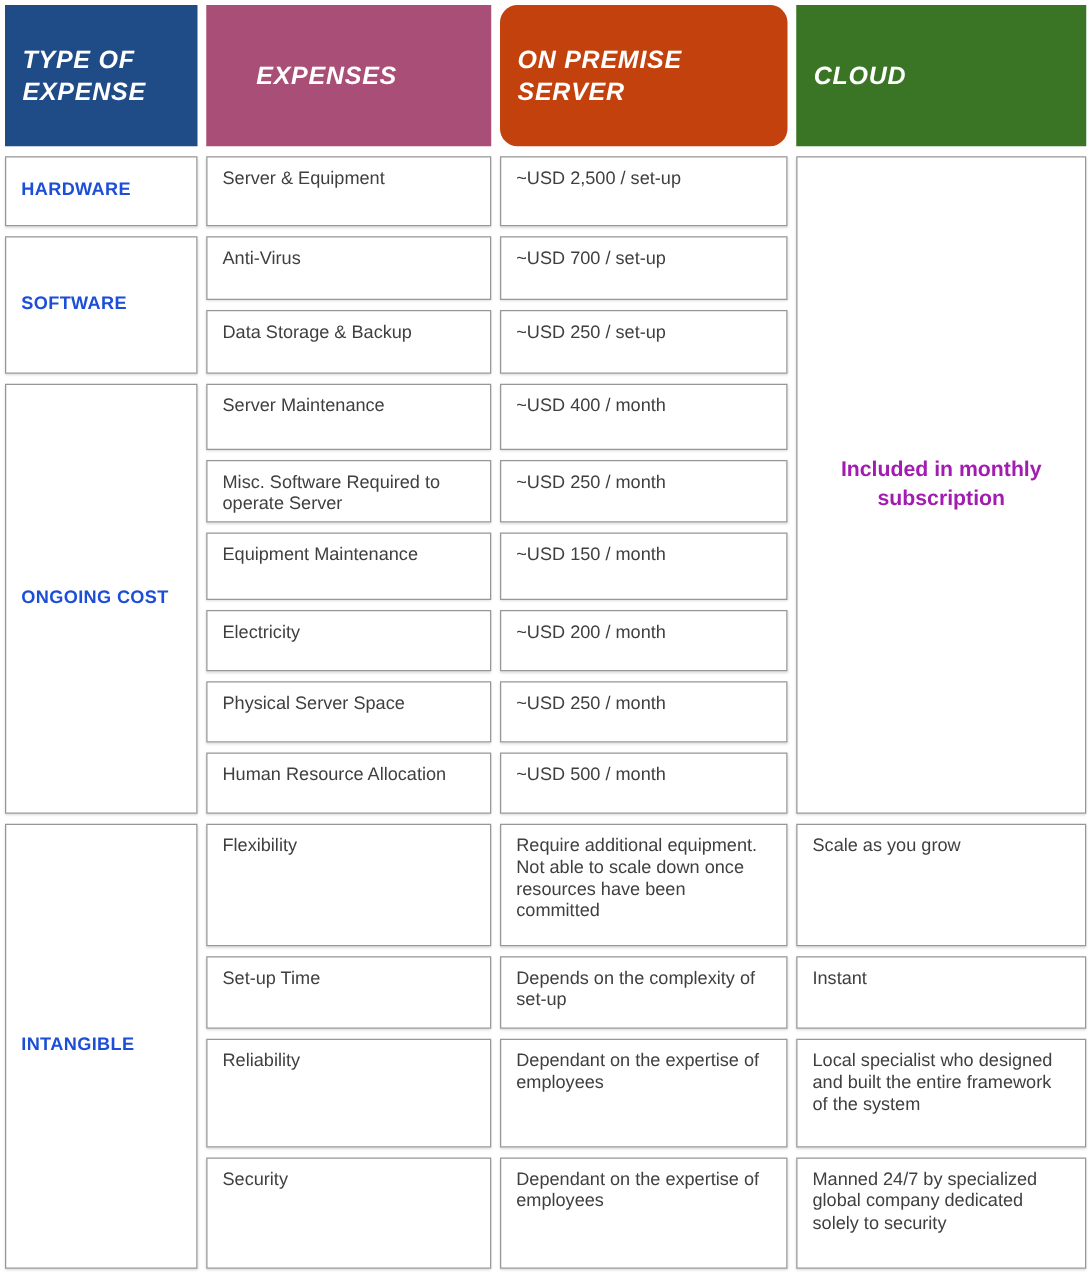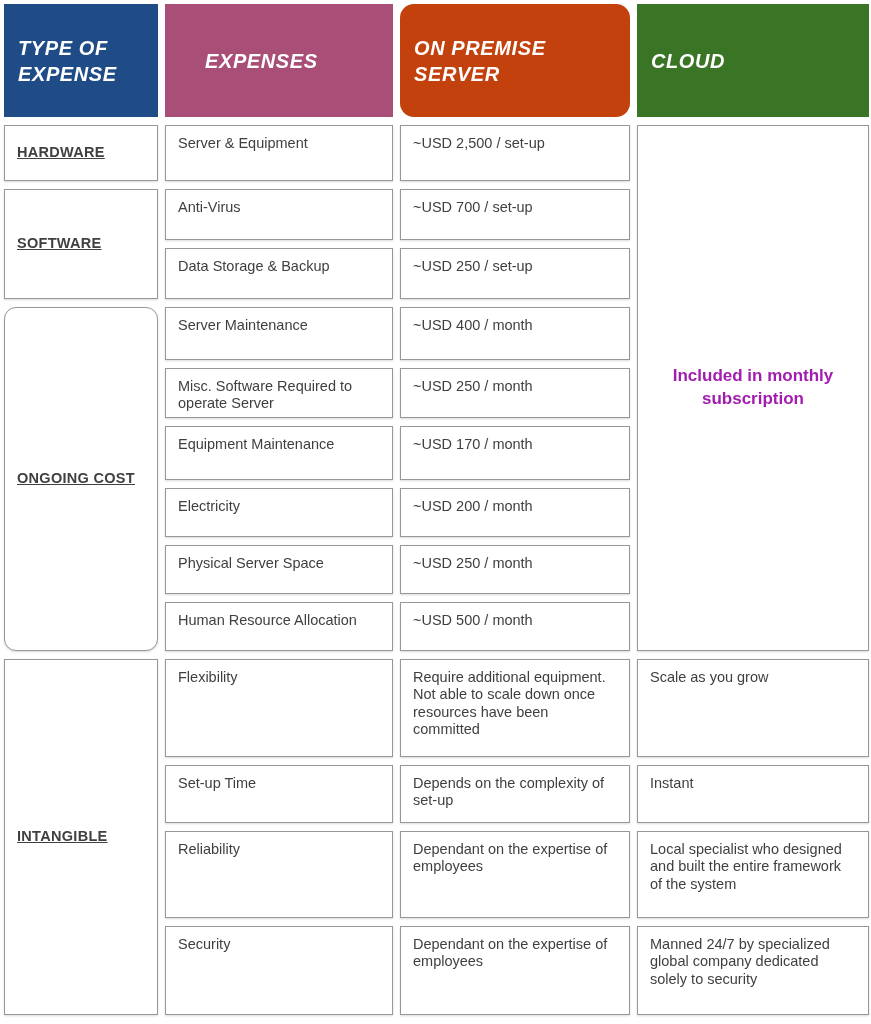--- a/index.html
+++ b/index.html
@@ -26,36 +26,36 @@
     background: #ffffff;
     border: 1px solid #979797;
     box-shadow: 0 1px 2px rgba(0,0,0,0.15);
     box-sizing: border-box;
     padding: 9px 12px;
     font-size: 14.5px; line-height: 1.2; color: #3f3f3f;
     overflow: hidden;
   }
   .cat {
     display: flex; align-items: center;
-    font-weight: bold; color: #404040;
+    font-weight: bold; color: #1d4ed8;
     font-size: 14.5px; letter-spacing: 0.3px;
-    padding-top: 0; padding-bottom: 0; text-decoration: underline;
+    padding-top: 0; padding-bottom: 0;
   }
   .merged-note {
     display: flex; align-items: center; justify-content: center;
     text-align: center;
     font-weight: bold; font-size: 17px; line-height: 1.35; color: #a21caf;
     padding: 0 34px;
   }
   
   .r1c1 { grid-area: 1 / 1; }  .r1c2 { grid-area: 1 / 2; }
   .r1c3 { grid-area: 1 / 3; }  .r1c4 { grid-area: 1 / 4; }
   .cat-hardware   { grid-area: 2 / 1; }
   .cat-software   { grid-row: 3 / span 2;  grid-column: 1; }
-  .cat-ongoing    { grid-row: 5 / span 6;  grid-column: 1; border-radius: 12px; }
+  .cat-ongoing    { grid-row: 5 / span 6;  grid-column: 1; }
   .cat-intangible { grid-row: 11 / span 4; grid-column: 1; }
   .cloud-merged   { grid-row: 2 / span 9;  grid-column: 4; }
 </style>
 </head>
 <body>
 
 <div class="table">
 
   <div class="hdr hdr-blue r1c1">
       <span>TYPE OF EXPENSE</span>
@@ -87,21 +87,21 @@
   <div class="cell" style="grid-area:11/2">Flexibility</div>
   <div class="cell" style="grid-area:12/2">Set-up Time</div>
   <div class="cell" style="grid-area:13/2">Reliability</div>
   <div class="cell" style="grid-area:14/2">Security</div>
 
   <div class="cell" style="grid-area:2/3">~USD 2,500 / set-up</div>
   <div class="cell" style="grid-area:3/3">~USD 700 / set-up</div>
   <div class="cell" style="grid-area:4/3">~USD 250 / set-up</div>
   <div class="cell" style="grid-area:5/3">~USD 400 / month</div>
   <div class="cell" style="grid-area:6/3">~USD 250 / month</div>
-  <div class="cell" style="grid-area:7/3">~USD 170 / month</div>
+  <div class="cell" style="grid-area:7/3">~USD 150 / month</div>
   <div class="cell" style="grid-area:8/3">~USD 200 / month</div>
   <div class="cell" style="grid-area:9/3">~USD 250 / month</div>
   <div class="cell" style="grid-area:10/3">~USD 500 / month</div>
   <div class="cell" style="grid-area:11/3">Require additional equipment. Not able to scale down once resources have been committed</div>
   <div class="cell" style="grid-area:12/3">Depends on the complexity of set-up</div>
   <div class="cell" style="grid-area:13/3">Dependant on the expertise of employees</div>
   <div class="cell" style="grid-area:14/3">Dependant on the expertise of employees</div>
 
   <div class="cell merged-note cloud-merged">Included in monthly subscription</div>
   <div class="cell" style="grid-area:11/4">Scale as you grow</div>

